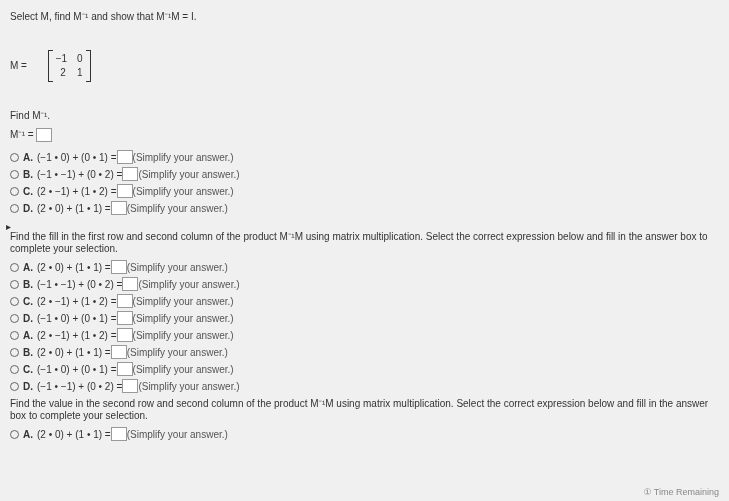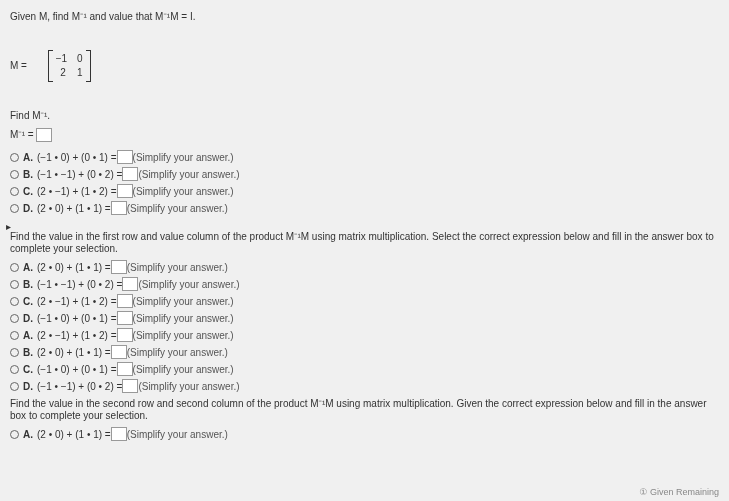--- a/index.html
+++ b/index.html
@@ -17,21 +17,21 @@
 .radio{width:9px;height:9px;border:1px solid #666;border-radius:50%;margin-right:4px;flex-shrink:0}
 .opt-letter{font-weight:bold;margin-right:4px}
 .simplify{color:#555}
 .footer{position:fixed;bottom:4px;right:10px;font-size:9px;color:#888}
 .cursor{display:inline-block;position:relative;top:3px;left:-4px}
 </style>
 </head>
 <body>
 
 <div class="q">
-  <span>Given M, find M⁻¹ and value that M⁻¹M = I.</span>
+  <span>Select M, find M⁻¹ and show that M⁻¹M = I.</span>
 </div>
 
 <div class="q">
   <span>M =</span>
   <span class="matrix">
     <span class="matrix-row">
       <span class="matrix-cell">−1</span>
       <span class="matrix-cell">0</span>
     </span>
     <span class="matrix-row">
@@ -66,21 +66,21 @@
       <span class="opt-letter">C.</span>
       <span>(2 • −1) + (1 • 2) = </span>
       <span class="input-box"></span>
       <span class="simplify"> (Simplify your answer.)</span>
     </div><div class="option">
       <span class="radio"></span>
       <span class="opt-letter">D.</span>
       <span>(2 • 0) + (1 • 1) = </span>
       <span class="input-box"></span>
       <span class="simplify"> (Simplify your answer.)</span>
-    </div><span class="cursor">▸</span><div class="section">Find the value in the first row and value column of the product M⁻¹M using matrix multiplication. Select the correct expression below and fill in the answer box to complete your selection.</div><div class="option">
+    </div><span class="cursor">▸</span><div class="section">Find the fill in the first row and second column of the product M⁻¹M using matrix multiplication. Select the correct expression below and fill in the answer box to complete your selection.</div><div class="option">
       <span class="radio"></span>
       <span class="opt-letter">A.</span>
       <span>(2 • 0) + (1 • 1) = </span>
       <span class="input-box"></span>
       <span class="simplify"> (Simplify your answer.)</span>
     </div><div class="option">
       <span class="radio"></span>
       <span class="opt-letter">B.</span>
       <span>(−1 • −1) + (0 • 2) = </span>
       <span class="input-box"></span>
@@ -114,24 +114,24 @@
       <span class="opt-letter">C.</span>
       <span>(−1 • 0) + (0 • 1) = </span>
       <span class="input-box"></span>
       <span class="simplify"> (Simplify your answer.)</span>
     </div><div class="option">
       <span class="radio"></span>
       <span class="opt-letter">D.</span>
       <span>(−1 • −1) + (0 • 2) = </span>
       <span class="input-box"></span>
       <span class="simplify"> (Simplify your answer.)</span>
-    </div><div class="section">Find the value in the second row and second column of the product M⁻¹M using matrix multiplication. Given the correct expression below and fill in the answer box to complete your selection.</div><div class="option">
+    </div><div class="section">Find the value in the second row and second column of the product M⁻¹M using matrix multiplication. Select the correct expression below and fill in the answer box to complete your selection.</div><div class="option">
       <span class="radio"></span>
       <span class="opt-letter">A.</span>
       <span>(2 • 0) + (1 • 1) = </span>
       <span class="input-box"></span>
       <span class="simplify"> (Simplify your answer.)</span>
     </div></div>
 
 <div class="footer">
   <span>①</span>
-  <span>Given Remaining</span>
+  <span>Time Remaining</span>
 </div>
 
 </body></html>

